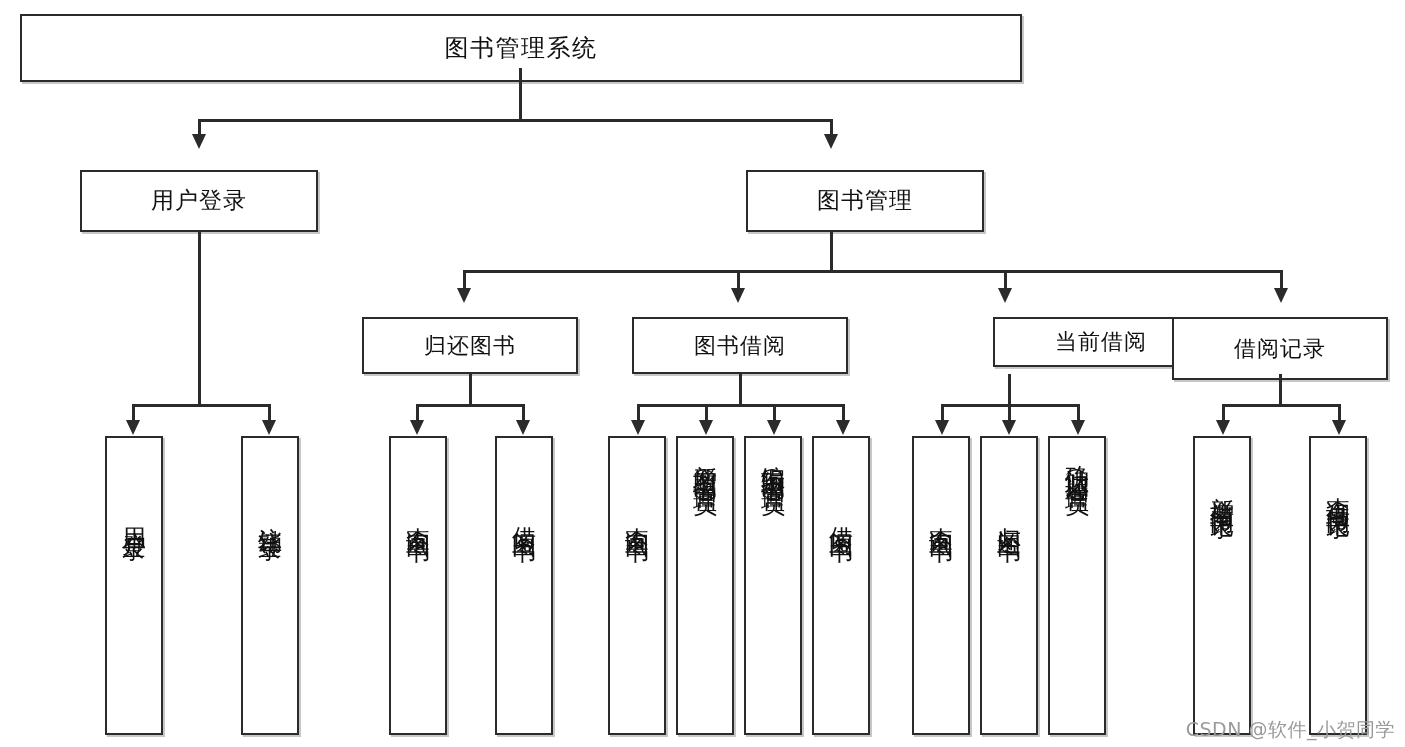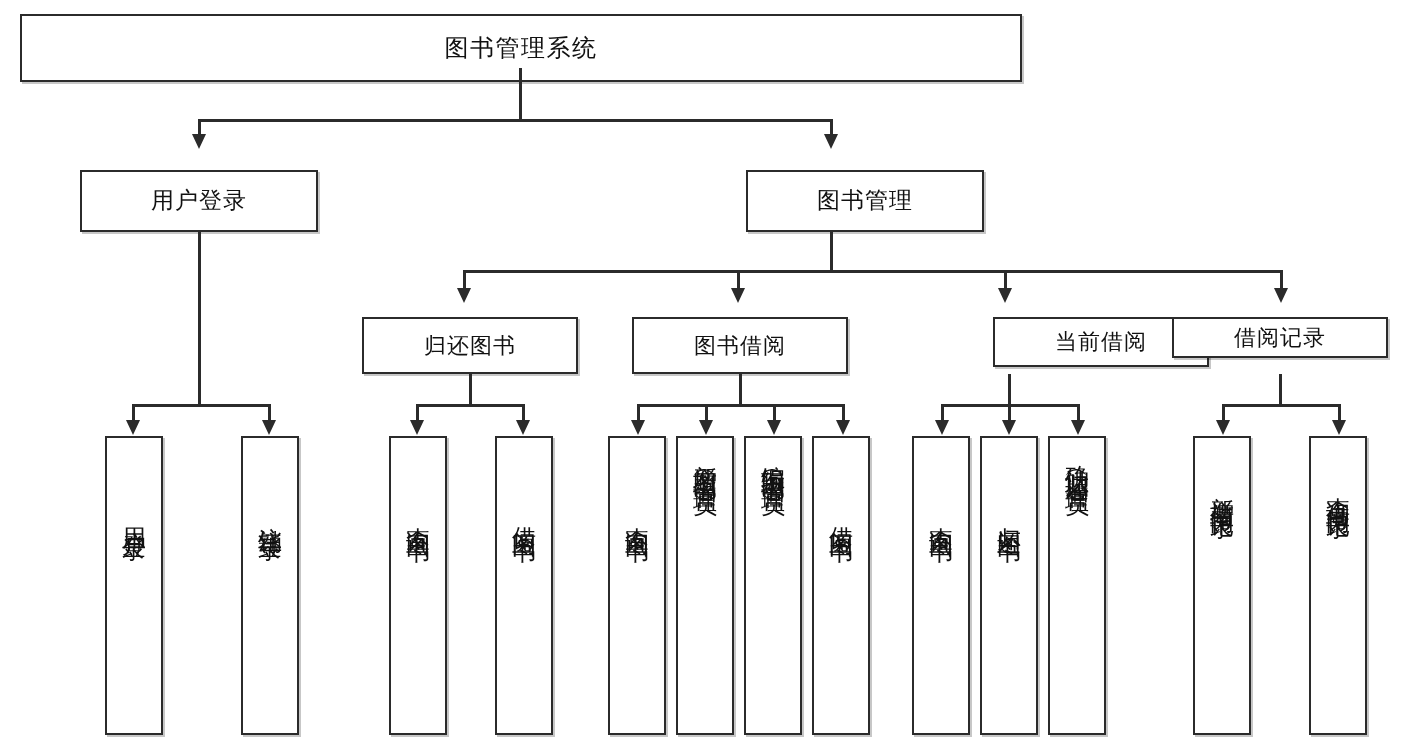--- a/index.html
+++ b/index.html
@@ -123,21 +123,21 @@
 
   <div class="node horiz lvl3" style="left:362px;top:317px;width:216px;height:57px;">
     <span class="lbl">归还图书</span>
   </div>
   <div class="node horiz lvl3" style="left:632px;top:317px;width:216px;height:57px;">
     <span class="lbl">图书借阅</span>
   </div>
   <div class="node horiz lvl3" style="left:953px;top:317px;width:216px;height:50px;margin-left:40px;">
     <span class="lbl">当前借阅</span>
   </div>
-  <div class="node horiz lvl3" style="left:1172px;top:317px;width:216px;height:41px;text-align:center;">
+  <div class="node horiz lvl3" style="left:1172px;top:317px;width:216px;height:63px;text-align:center;">
     <span class="lbl">借阅记录</span>
   </div>
 
   <div class="edge v" style="left:469px;top:374px;height:31px;"></div>
   <div class="edge h" style="left:416px;top:404px;width:106px;"></div>
   <div class="edge v" style="left:416px;top:404px;height:18px;"></div>
   <div class="edge v" style="left:522px;top:404px;height:18px;"></div>
   <div class="arrow" style="left:410px;top:420px;"></div>
   <div class="arrow" style="left:516px;top:420px;"></div>
 
@@ -205,14 +205,15 @@
     <span class="lbl">确认归还（管理员）</span>
   </div>
 
   <div class="node vert" style="left:1193px;top:436px;width:58px;height:299px;padding-top:40px;">
     <span class="lbl">新增借阅记录</span>
   </div>
   <div class="node vert" style="left:1309px;top:436px;width:58px;height:299px;padding-top:40px;">
     <span class="lbl">查询借阅记录</span>
   </div>
 
+  <div id="watermark">CSDN @软件_小贺同学</div>
 
 </div>
 
 </body></html>

